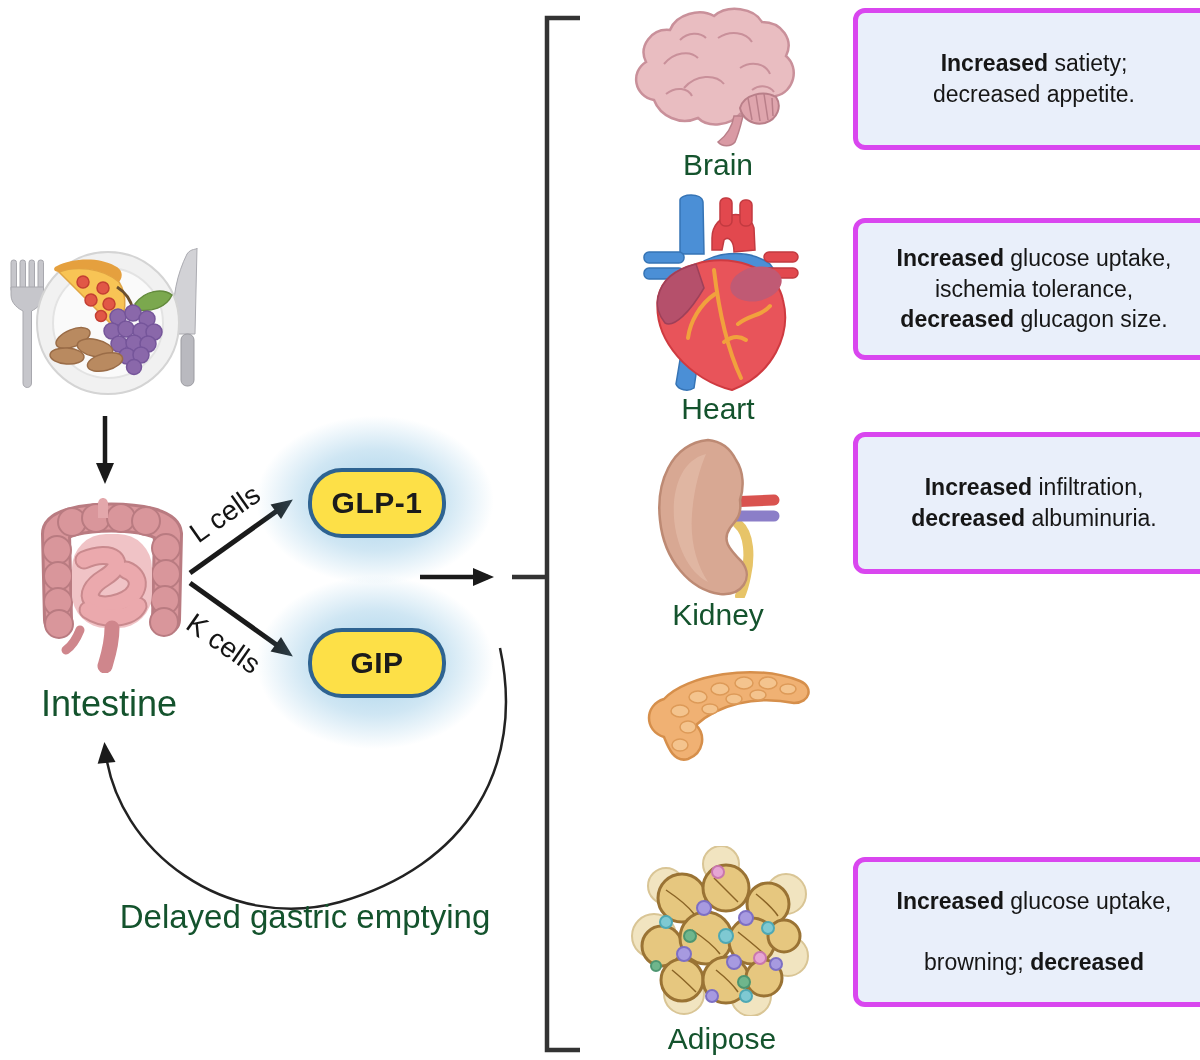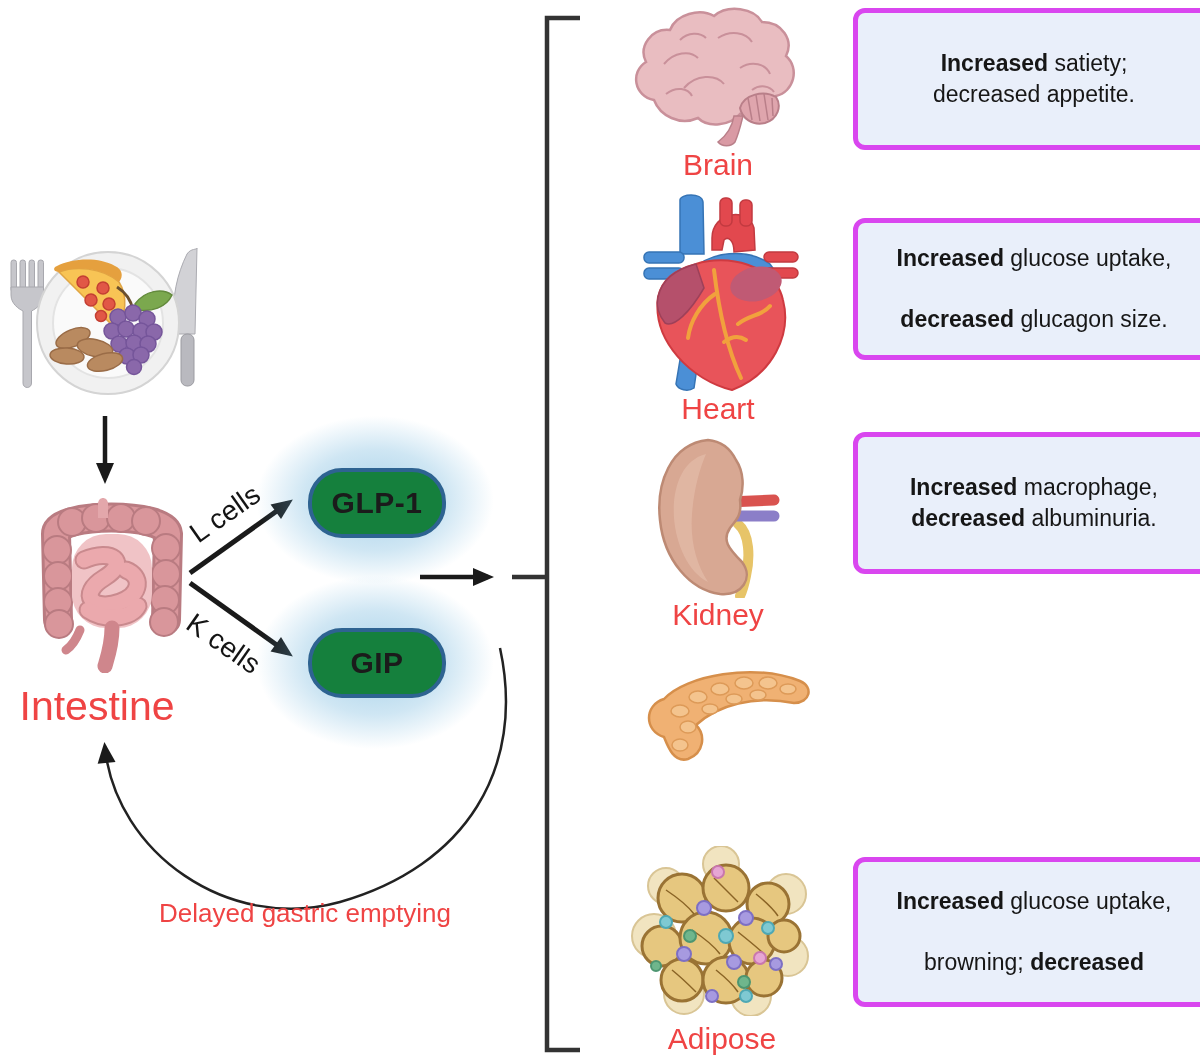--- a/index.html
+++ b/index.html
@@ -1,22 +1,22 @@
 <!DOCTYPE html>
 <html><head>
 <meta charset="utf-8">
 <style>
   html,body{margin:0;padding:0;background:#ffffff;}
   .canvas{position:relative;width:1200px;height:1060px;background:#ffffff;overflow:hidden;
           font-family:"Liberation Sans",sans-serif;color:#1c1c1c;}
   .abs{position:absolute;}
-  .label{font-size:30px;color:#ef4444;text-align:center;}
+  .label{font-size:30px;color:#14532d;text-align:center;}
   .cell-label{font-size:28px;color:#141414;white-space:nowrap;}
   .pill{position:absolute;width:130px;height:62px;border:4px solid #2e6391;border-radius:34px;
-        background:#15803d;display:flex;align-items:center;justify-content:center;
+        background:#fde047;display:flex;align-items:center;justify-content:center;
         font-weight:700;font-size:30px;color:#1b1b1b;letter-spacing:.5px;}
   .glow{position:absolute;border-radius:50%;
         background:radial-gradient(ellipse at center, rgba(106,178,219,.6) 0%, rgba(106,178,219,.32) 42%, rgba(106,178,219,0) 70%);}
   .infobox{position:absolute;left:853px;width:306px;background:#e9effa;border:5px solid #d946ef;
            border-radius:12px;display:flex;align-items:center;justify-content:center;
            text-align:center;font-size:23px;line-height:1.34;color:#161616;padding:8px 23px;}
   .infobox .b{font-weight:700;}
   svg{display:block;}
 </style>
 </head>
@@ -122,32 +122,32 @@
       <path d="M56,72 C84,60 102,74 76,90 C50,106 64,124 92,114 C114,106 114,88 98,82"></path>
       <path d="M60,122 C78,134 104,130 110,118"></path>
     </g>
     <g fill="none" stroke="#eba9ad" stroke-width="15" stroke-linecap="round">
       <path d="M56,72 C84,60 102,74 76,90 C50,106 64,124 92,114 C114,106 114,88 98,82"></path>
       <path d="M60,122 C78,134 104,130 110,118"></path>
     </g>
     <path d="M84,140 C84,156 80,168 77,178" fill="none" stroke="#cf868c" stroke-width="15" stroke-linecap="round"></path>
     <path d="M52,142 C48,152 44,158 38,162" fill="none" stroke="#cf868c" stroke-width="9" stroke-linecap="round"></path>
   </svg>
-  <div class="abs label" style="left:12px;top:683px;width:170px;font-size:41px">Intestine</div>
+  <div class="abs label" style="left:24px;top:683px;width:170px;font-size:36px">Intestine</div>
 
   <div class="abs cell-label" style="left:186px;top:498px;transform:rotate(-35deg)">L cells</div>
   <div class="abs cell-label" style="left:182px;top:628px;transform:rotate(35deg)">K cells</div>
 
   <div class="abs glow" style="left:255px;top:415px;width:240px;height:170px"></div>
   <div class="pill" style="left:308px;top:468px">GLP-1</div>
 
   <div class="abs glow" style="left:255px;top:575px;width:240px;height:175px"></div>
   <div class="pill" style="left:308px;top:628px">GIP</div>
 
-  <div class="abs label" style="left:100px;top:898px;width:410px;font-size:26px">Delayed gastric emptying</div>
+  <div class="abs label" style="left:100px;top:898px;width:410px;font-size:33px">Delayed gastric emptying</div>
 
   <svg class="abs" style="left:622px;top:2px" width="190" height="150" viewBox="0 0 190 150">
     <path d="M32,98 C12,94 8,70 24,60 C16,44 30,26 48,28 C54,12 78,6 92,14 C106,2 132,6 140,20 C160,20 172,38 164,54 C178,66 172,90 154,94 C150,110 132,118 118,112 C108,124 86,126 76,116 C58,124 38,114 32,98 Z" fill="#e9bdc1" stroke="#c9909a" stroke-width="2.5"></path>
     <g fill="none" stroke="#c9909a" stroke-width="2">
       <path d="M42,62 C52,50 68,48 76,56"></path>
       <path d="M62,86 C74,72 94,72 102,82"></path>
       <path d="M96,36 C108,28 124,30 130,40"></path>
       <path d="M118,66 C130,58 144,62 148,72"></path>
       <path d="M44,92 C54,84 66,86 70,94"></path>
       <path d="M58,38 C66,30 78,30 84,36"></path>
@@ -187,33 +187,33 @@
     <ellipse cx="128" cy="92" rx="26" ry="17" fill="#c05a74" transform="rotate(-12 128 92)"></ellipse>
     <g fill="none" stroke="#f1a13d" stroke-width="4" stroke-linecap="round">
       <path d="M86,78 C90,112 97,152 113,186"></path>
       <path d="M87,102 C72,112 62,130 60,146"></path>
       <path d="M110,132 C123,122 134,124 142,114"></path>
       <path d="M96,150 C104,144 112,144 118,148"></path>
     </g>
   </svg>
   <div class="abs label" style="left:618px;top:392px;width:200px">Heart</div>
   <div class="infobox" style="top:218px;height:116px">
-      <div><span class="b">Increased</span><span> glucose uptake,</span><br><br><span class="b">decreased</span><span> glucagon size.</span></div>
+      <div><span class="b">Increased</span><span> glucose uptake,</span><br><span>ischemia tolerance,</span><br><span class="b">decreased</span><span> glucagon size.</span></div>
     </div>
 
   <svg class="abs" style="left:650px;top:436px" width="140" height="162" viewBox="0 0 140 162">
     <path d="M88,88 C100,98 100,122 96,140 C94,150 92,156 90,160" fill="none" stroke="#e7c468" stroke-width="10" stroke-linecap="round"></path>
     <path d="M78,66 L124,64" stroke="#d9534f" stroke-width="11" stroke-linecap="round"></path>
     <path d="M78,80 L124,80" stroke="#8b7ec8" stroke-width="11" stroke-linecap="round"></path>
     <path d="M58,4 C20,8 6,48 10,84 C14,124 40,154 70,158 C92,160 104,142 92,126 C78,112 72,104 80,92 C86,84 92,80 90,64 C94,52 94,36 86,24 C80,12 70,5 58,4 Z" fill="#d8a893" stroke="#bd8a74" stroke-width="2.5"></path>
     <path d="M56,18 C32,24 22,52 24,82 C26,108 38,136 58,146 C46,128 40,104 42,78 C44,52 50,32 56,18 Z" fill="#e2b9a6" opacity="0.8"></path>
   </svg>
   <div class="abs label" style="left:618px;top:598px;width:200px">Kidney</div>
   <div class="infobox" style="top:432px;height:116px">
-      <div><span class="b">Increased</span><span> macrophage,</span><br><span class="b">decreased</span><span> albuminuria.</span></div>
+      <div><span class="b">Increased</span><span> infiltration,</span><br><span class="b">decreased</span><span> albuminuria.</span></div>
     </div>
 
   <svg class="abs" style="left:636px;top:655px" width="180" height="120" viewBox="0 0 180 120">
     <path d="M28,82 C8,76 8,50 28,44 C50,20 118,8 164,26 C178,32 174,48 158,48 C118,40 82,50 60,70 C70,80 68,98 52,104 C38,108 32,92 28,82 Z" fill="#f0b173" stroke="#d68f4b" stroke-width="2.5"></path>
     <g fill="#f4c48e" stroke="#dd9a58" stroke-width="1.5">
       <ellipse cx="44" cy="56" rx="9" ry="6"></ellipse>
         <ellipse cx="62" cy="42" rx="9" ry="6"></ellipse>
       <ellipse cx="84" cy="34" rx="9" ry="6"></ellipse>
         <ellipse cx="108" cy="28" rx="9" ry="6"></ellipse>
       <ellipse cx="132" cy="28" rx="9" ry="6"></ellipse>

